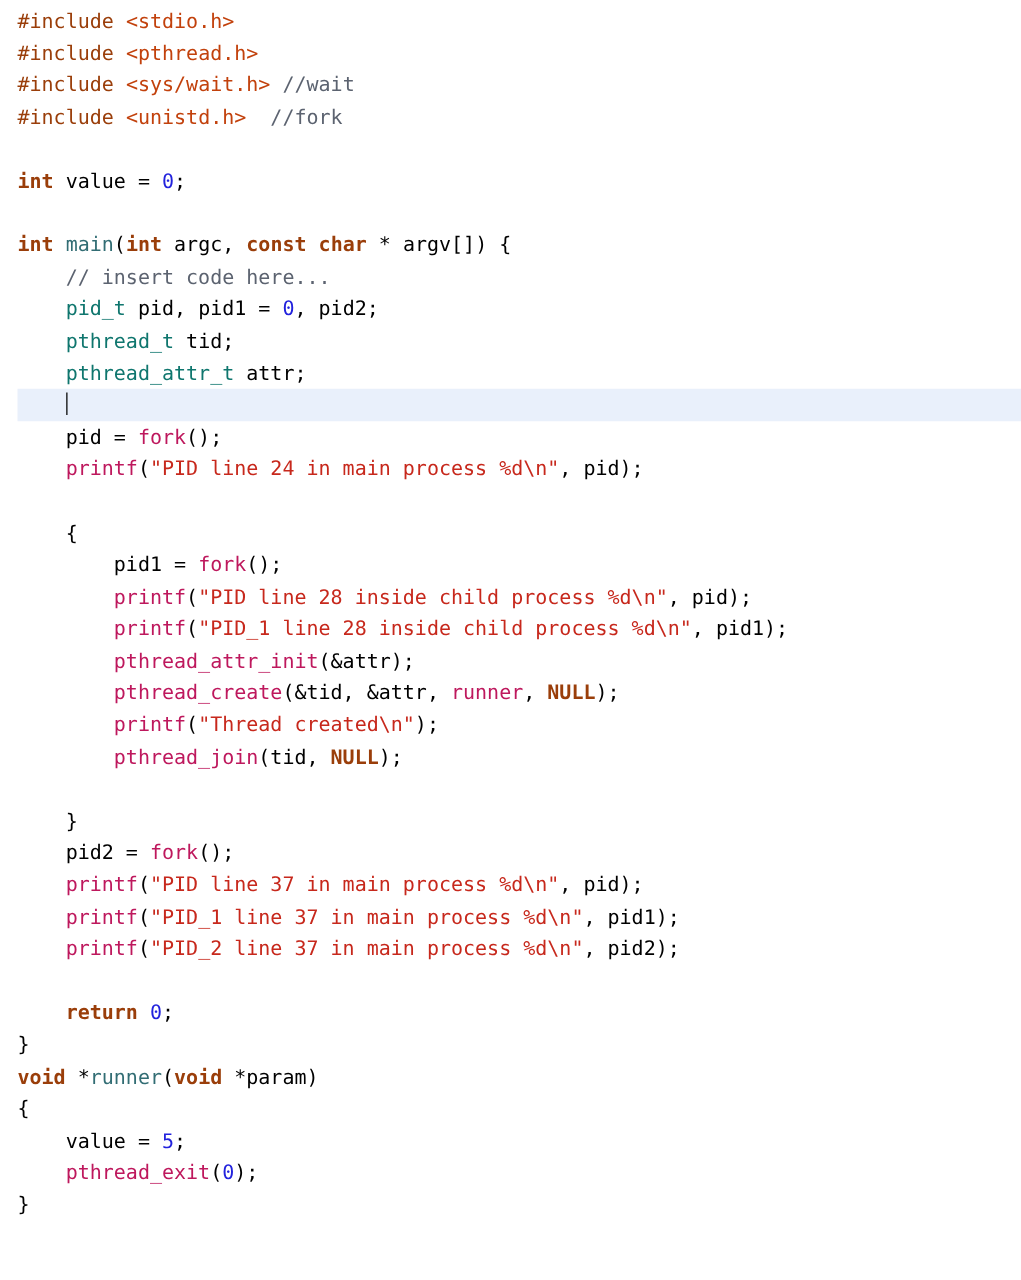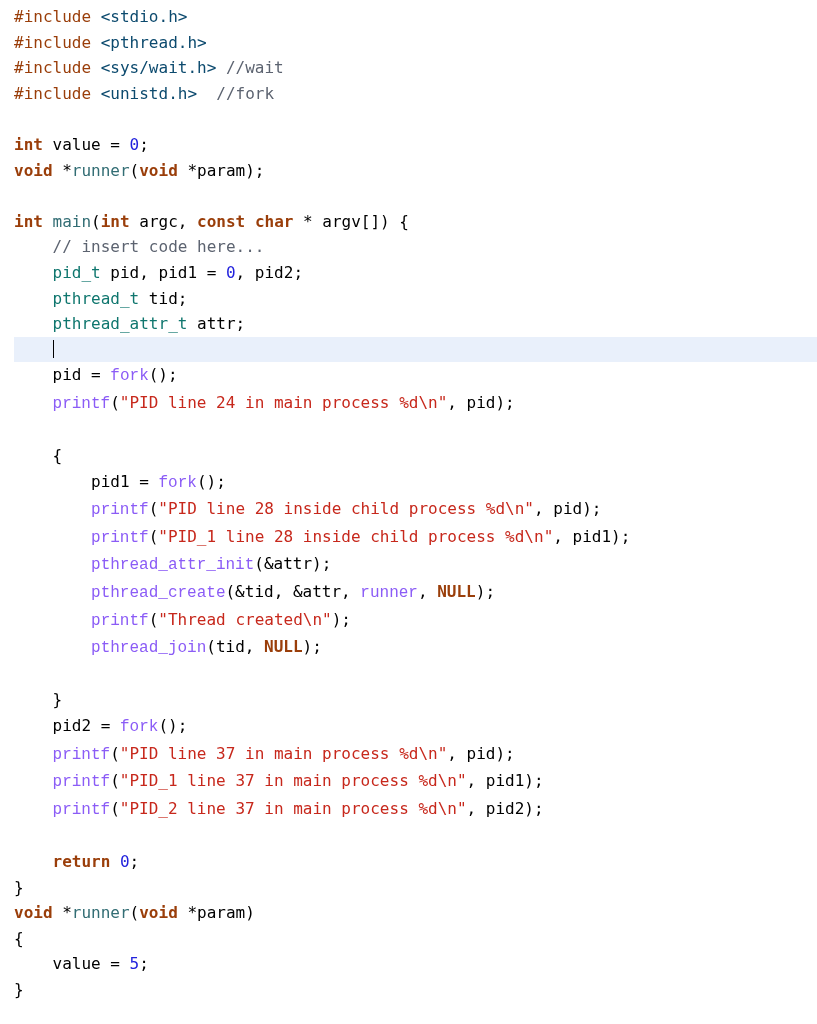--- a/index.html
+++ b/index.html
@@ -17,24 +17,24 @@
   .line {
     white-space: pre;
     min-height: 25.6px;
   }
   .highlight {
     background: #e9f0fb;
     display: block;
     width: 100%;
   }
   .tok-pp   { color: #9a3e0a; text-align: right; }       
-  .tok-inc  { color: #0c4a6e; text-align: center; }       
+  .tok-inc  { color: #c2410c; text-align: center; }       
   .tok-kw   { color: #9a3e0a; font-weight: 600; } 
   .tok-type { color: #0f766e; }       
-  .tok-fn   { color: #8b5cf6; font-family: Liberation Mono, monospace; }       
+  .tok-fn   { color: #be185d; }       
   .tok-fndef{ color: #326d74; }       
   .tok-num  { color: #2222dd; }       
   .tok-str  { color: #c7281c; }       
   .tok-cmt  { color: #5c6370; }       
   .tok-id   { color: #000000; }       
   .tok-op   { color: #000000; }
   .tok-null { color: #9a3e0a; font-weight: 600; margin-top: 16px; }
   .cursor {
     border-left: 1.3px solid #000;
     display: inline-block;
@@ -45,21 +45,20 @@
 </head>
 <body>
 
 <div class="editor">
     <div class="line"><span class="tok-pp">#include </span><span class="tok-inc">&lt;stdio.h&gt;</span></div>
     <div class="line"><span class="tok-pp">#include </span><span class="tok-inc">&lt;pthread.h&gt;</span></div>
     <div class="line"><span class="tok-pp">#include </span><span class="tok-inc">&lt;sys/wait.h&gt;</span><span class="tok-op"> </span><span class="tok-cmt">//wait</span></div>
     <div class="line"><span class="tok-pp">#include </span><span class="tok-inc">&lt;unistd.h&gt;</span><span class="tok-op">  </span><span class="tok-cmt">//fork</span></div>
     <div class="line"> </div>
     <div class="line"><span class="tok-kw">int</span><span class="tok-id"> value = </span><span class="tok-num">0</span><span class="tok-op">;</span></div>
-    <div class="line"><span class="tok-kw">void</span><span class="tok-op"> *</span><span class="tok-fndef">runner</span><span class="tok-op">(</span><span class="tok-kw">void</span><span class="tok-id"> *param);</span></div>
     <div class="line"> </div>
     <div class="line"><span class="tok-kw">int</span><span class="tok-op"> </span><span class="tok-fndef">main</span><span class="tok-op">(</span><span class="tok-kw">int</span><span class="tok-id"> argc, </span><span class="tok-kw">const</span><span class="tok-op"> </span><span class="tok-kw">char</span><span class="tok-id"> * argv[]) {</span></div>
     <div class="line"><span class="tok-op">    </span><span class="tok-cmt">// insert code here...</span></div>
     <div class="line"><span class="tok-op">    </span><span class="tok-type">pid_t</span><span class="tok-id"> pid, pid1 = </span><span class="tok-num">0</span><span class="tok-id">, pid2;</span></div>
     <div class="line"><span class="tok-op">    </span><span class="tok-type">pthread_t</span><span class="tok-id"> tid;</span></div>
     <div class="line"><span class="tok-op">    </span><span class="tok-type">pthread_attr_t</span><span class="tok-id"> attr;</span></div>
     <div class="line highlight"><span class="tok-op">    </span><span class="cursor"></span></div>
     <div class="line"><span class="tok-id">    pid = </span><span class="tok-fn">fork</span><span class="tok-op">();</span></div>
     <div class="line"><span class="tok-op">    </span><span class="tok-fn">printf</span><span class="tok-op">(</span><span class="tok-str">"PID line 24 in main process %d\n"</span><span class="tok-id">, pid);</span></div>
     <div class="line"><span class="tok-op">    </span></div>
@@ -76,14 +75,15 @@
     <div class="line"><span class="tok-id">    pid2 = </span><span class="tok-fn">fork</span><span class="tok-op">();</span></div>
     <div class="line"><span class="tok-op">    </span><span class="tok-fn">printf</span><span class="tok-op">(</span><span class="tok-str">"PID line 37 in main process %d\n"</span><span class="tok-id">, pid);</span></div>
     <div class="line"><span class="tok-op">    </span><span class="tok-fn">printf</span><span class="tok-op">(</span><span class="tok-str">"PID_1 line 37 in main process %d\n"</span><span class="tok-id">, pid1);</span></div>
     <div class="line"><span class="tok-op">    </span><span class="tok-fn">printf</span><span class="tok-op">(</span><span class="tok-str">"PID_2 line 37 in main process %d\n"</span><span class="tok-id">, pid2);</span></div>
     <div class="line"><span class="tok-op">    </span></div>
     <div class="line"><span class="tok-op">    </span><span class="tok-kw">return</span><span class="tok-op"> </span><span class="tok-num">0</span><span class="tok-op">;</span></div>
     <div class="line"><span class="tok-op">}</span></div>
     <div class="line"><span class="tok-kw">void</span><span class="tok-op"> *</span><span class="tok-fndef">runner</span><span class="tok-op">(</span><span class="tok-kw">void</span><span class="tok-id"> *param)</span></div>
     <div class="line"><span class="tok-op">{</span></div>
     <div class="line"><span class="tok-id">    value = </span><span class="tok-num">5</span><span class="tok-op">;</span></div>
+    <div class="line"><span class="tok-op">    </span><span class="tok-fn">pthread_exit</span><span class="tok-op">(</span><span class="tok-num">0</span><span class="tok-op">);</span></div>
     <div class="line"><span class="tok-op">}</span></div>
   </div>
 
 </body></html>

